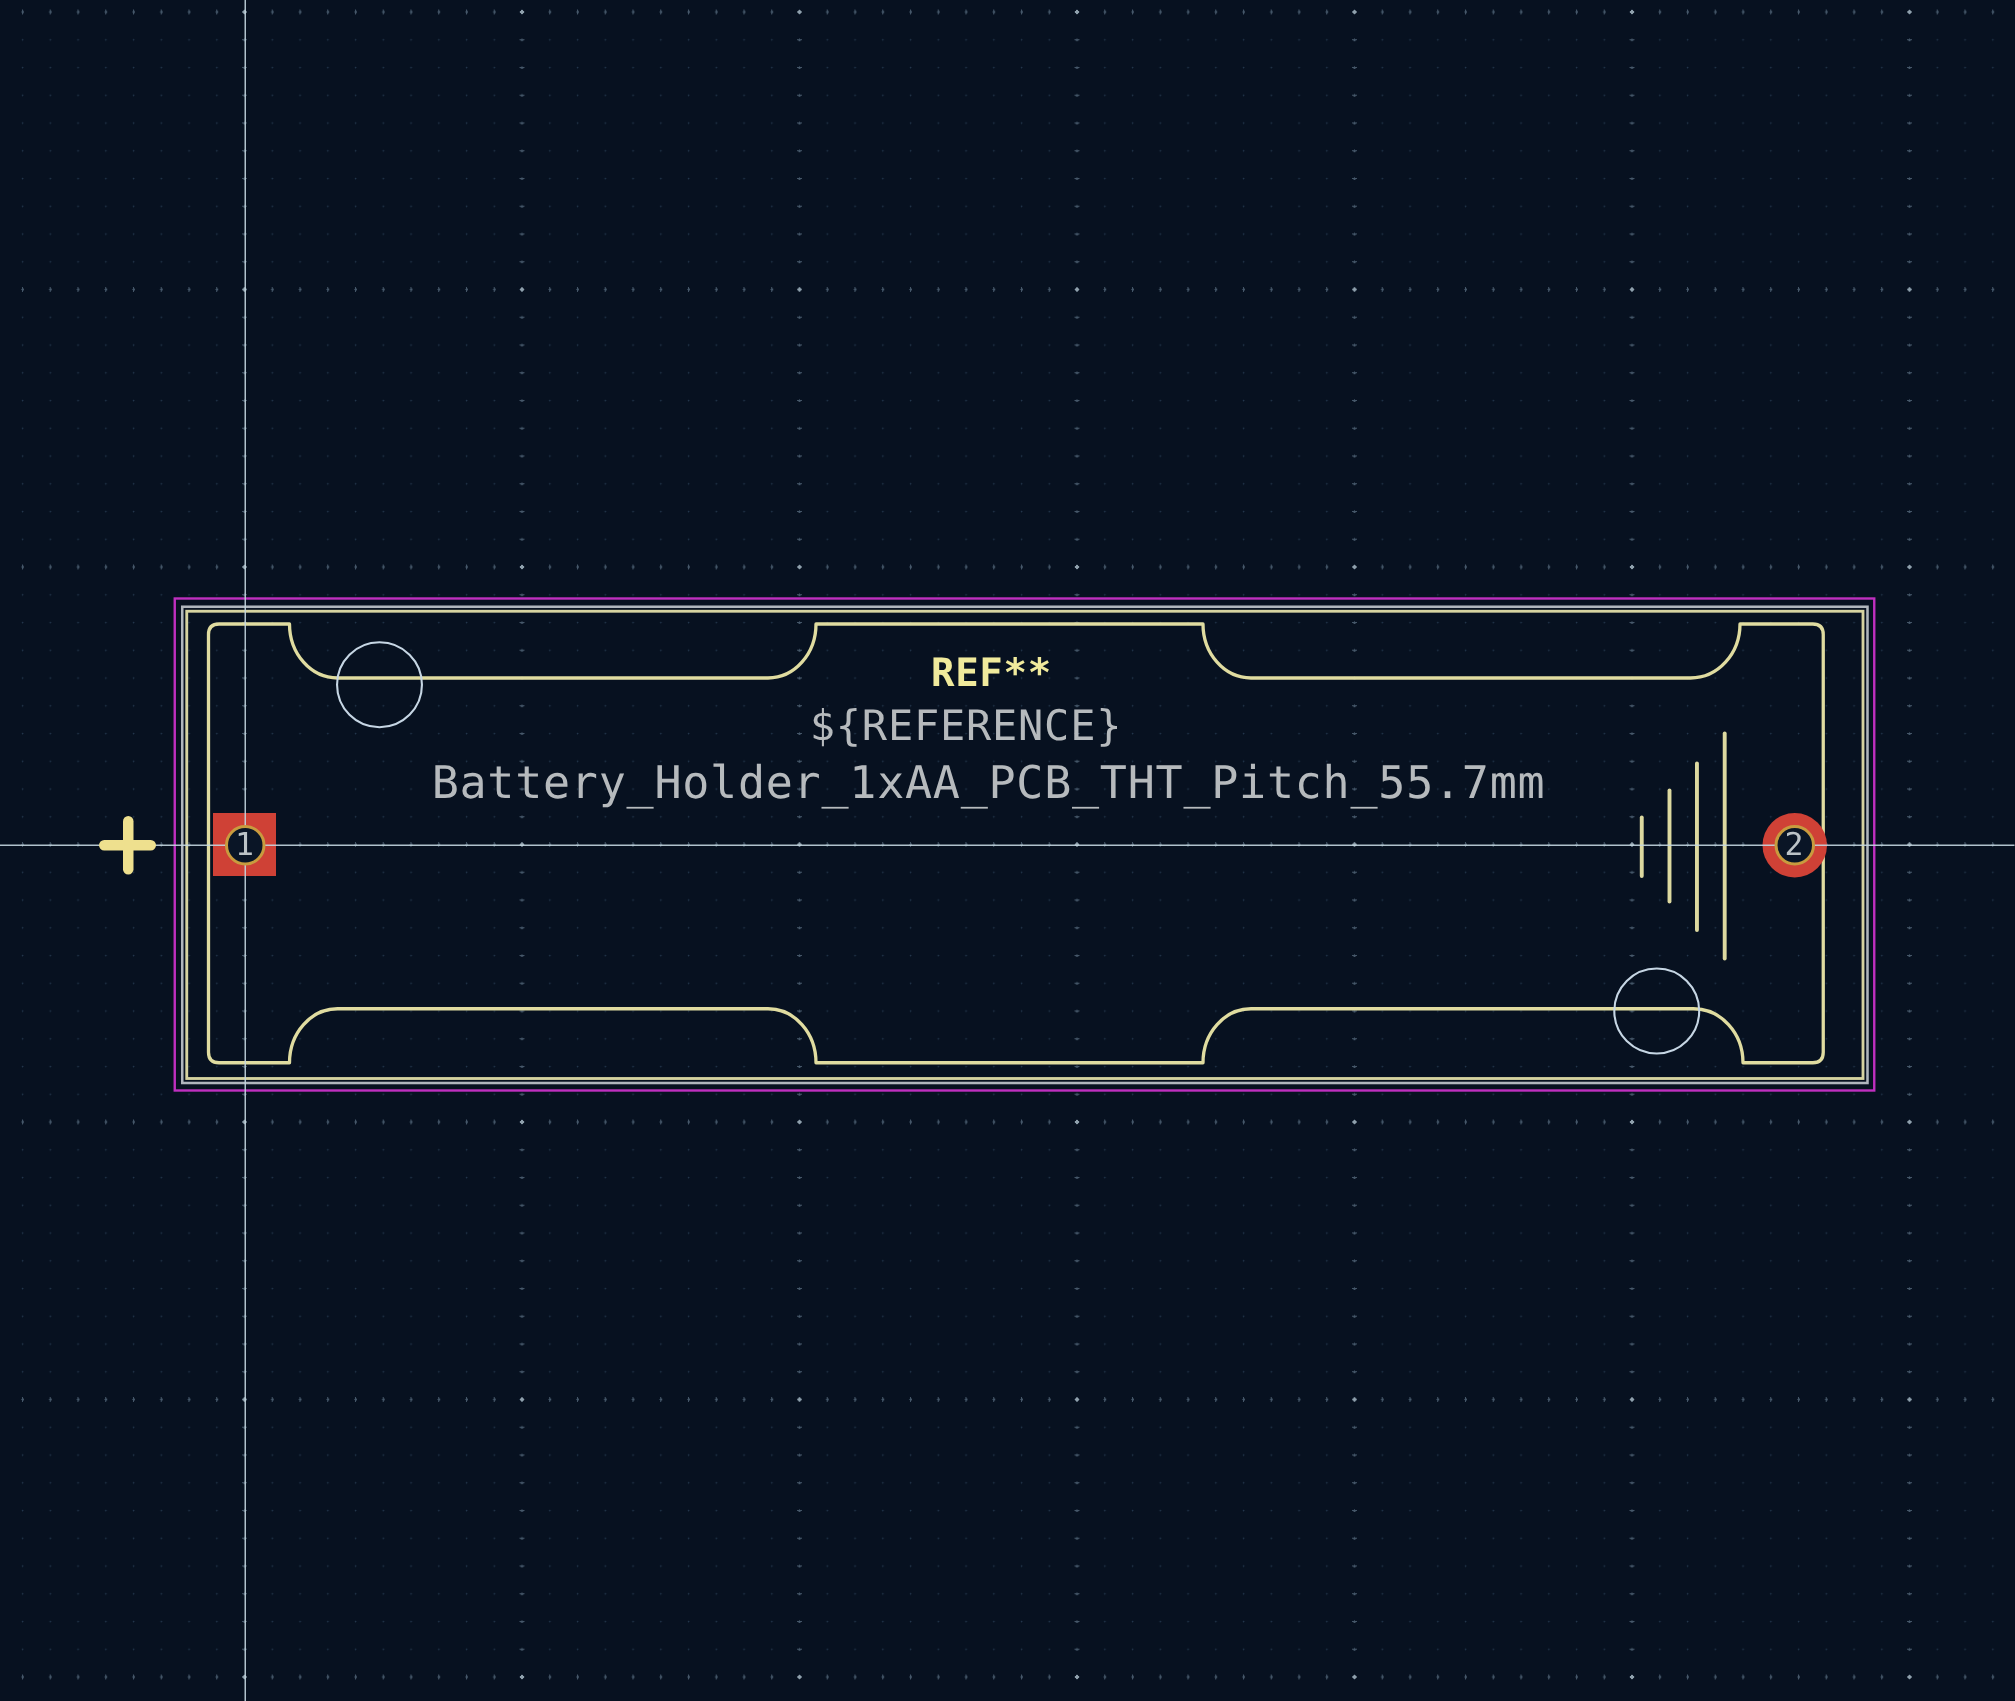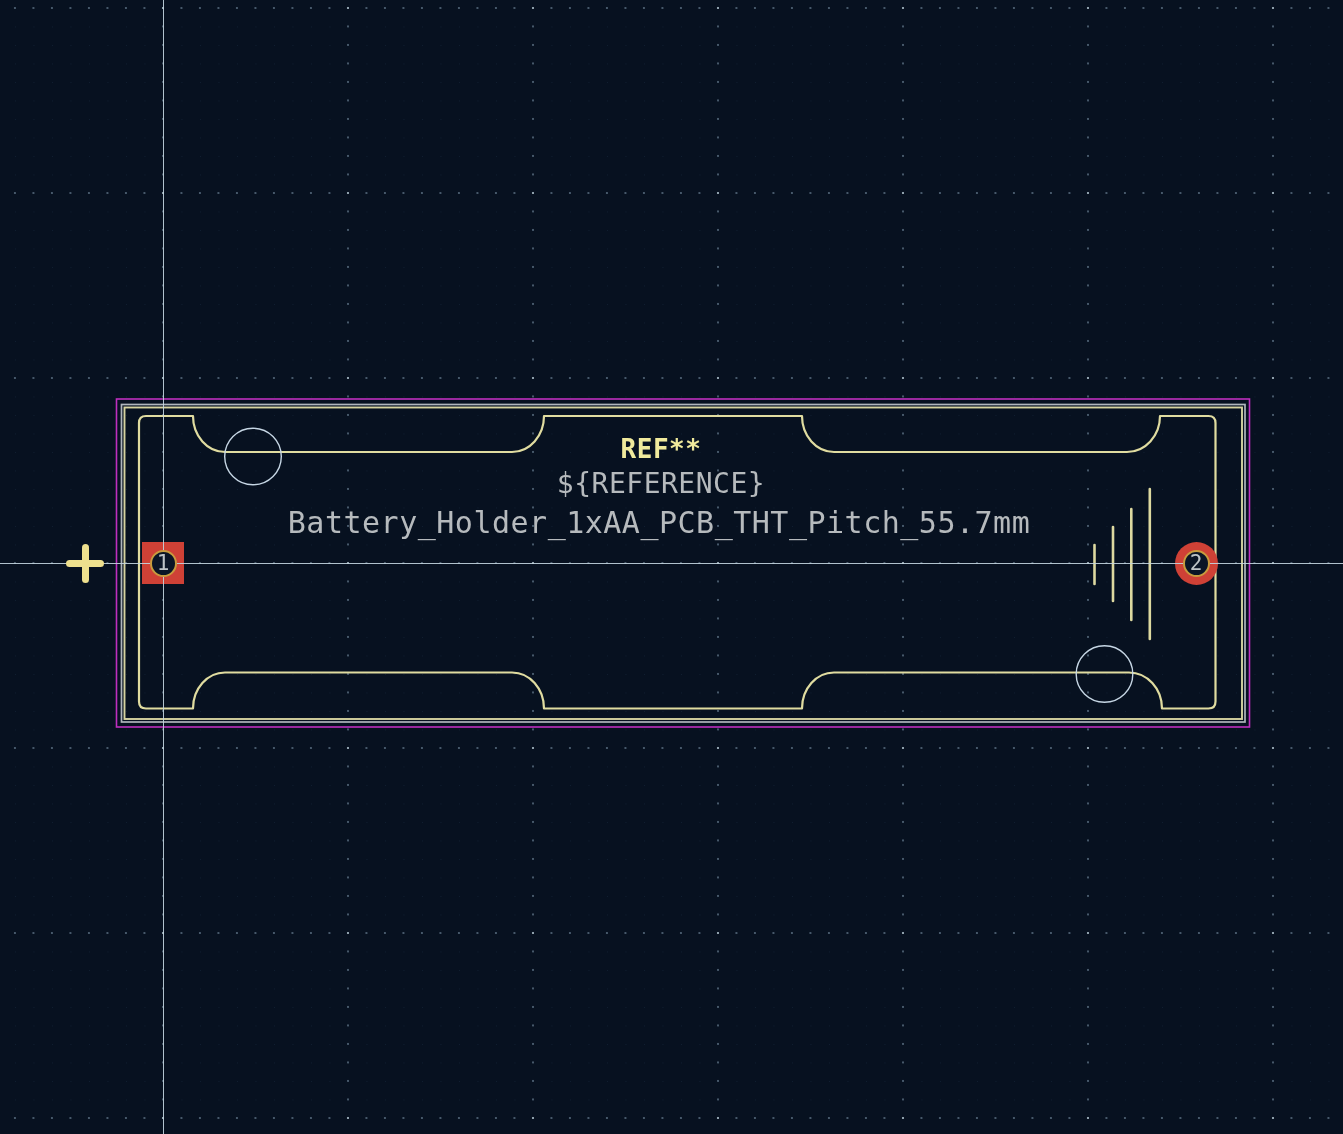--- a/index.html
+++ b/index.html
@@ -63,21 +63,21 @@
 
   <g stroke="#ddd9a0" stroke-width="2.6" stroke-linecap="round">
     <line x1="1094.5" y1="545" x2="1094.5" y2="584"></line>
     <line x1="1113" y1="527" x2="1113" y2="601"></line>
     <line x1="1131.3" y1="509" x2="1131.3" y2="620"></line>
     <line x1="1149.8" y1="489" x2="1149.8" y2="639"></line>
   </g>
 </svg>
 
 <div class="fp-text silk-text" style="left:661px;top:449px;">REF**</div>
-<div class="fp-text fab-text" style="left:661px;top:484px;">${REFERENCE}</div>
+<div class="fp-text fab-text" style="left:644px;top:484px;">${REFERENCE}</div>
 <div class="fp-text value-text" style="left:659px;top:523px;">Battery_Holder_1xAA_PCB_THT_Pitch_55.7mm</div>
 
 <div class="pad square"></div>
 <div class="pad round"></div>
 
 <div class="crosshair-h"></div>
 <div class="crosshair-v"></div>
 
 <div class="pad-hole p1">
   <span>1</span>

